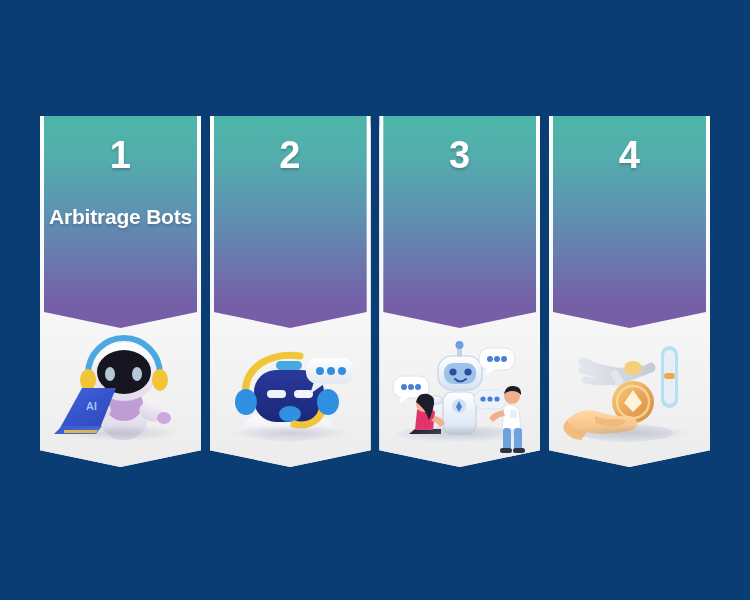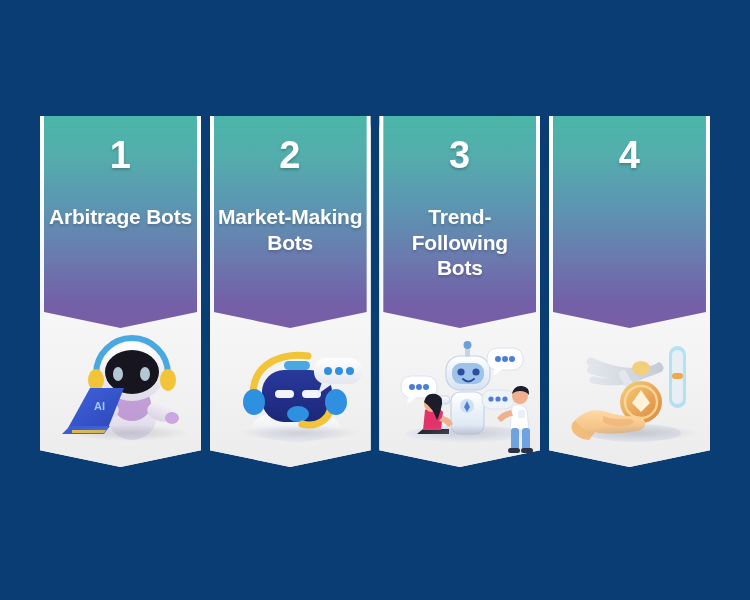--- a/index.html
+++ b/index.html
@@ -92,21 +92,21 @@
     font-size: 21px;
     font-weight: bold;
     line-height: 1.22;
     letter-spacing: -0.2px;
     text-shadow: 0 2px 3px rgba(0,0,0,0.20);
   }
 
   
   .art {
     position: absolute;
-    left: 8px;
+    left: 0;
     top: 214px;
     width: 147px;
     height: 125px;
   }
   .art svg { display: block; }
 
   
   .art-shadow {
     position: absolute;
     left: 22px;
@@ -177,21 +177,20 @@
       </div>
     </div>
 
     <div class="card">
       <div class="card-panel">
         <div class="card-panel-sheen"></div>
       </div>
 
       <div class="banner">
         <div class="banner-num">2</div>
-        <div class="banner-title">Market-Making Bots</div>
       </div>
 
       <div class="art">
         <div class="art-shadow"></div>
         <svg width="161" height="125" viewBox="0 0 161 125">
           <defs>
             <linearGradient id="g2head" x1="0" y1="0" x2="0" y2="1">
               <stop offset="0%" stop-color="#29399c"></stop>
               <stop offset="100%" stop-color="#1b2778"></stop>
             </linearGradient>
@@ -227,21 +226,20 @@
       </div>
     </div>
 
     <div class="card">
       <div class="card-panel">
         <div class="card-panel-sheen"></div>
       </div>
 
       <div class="banner">
         <div class="banner-num">3</div>
-        <div class="banner-title">Trend-Following Bots</div>
       </div>
 
       <div class="art">
         <div class="art-shadow"></div>
         <svg width="161" height="125" viewBox="0 0 161 125">
           <defs>
             <linearGradient id="g3bot" x1="0" y1="0" x2="0" y2="1">
               <stop offset="0%" stop-color="#ffffff"></stop>
               <stop offset="100%" stop-color="#d6e2f2"></stop>
             </linearGradient>

